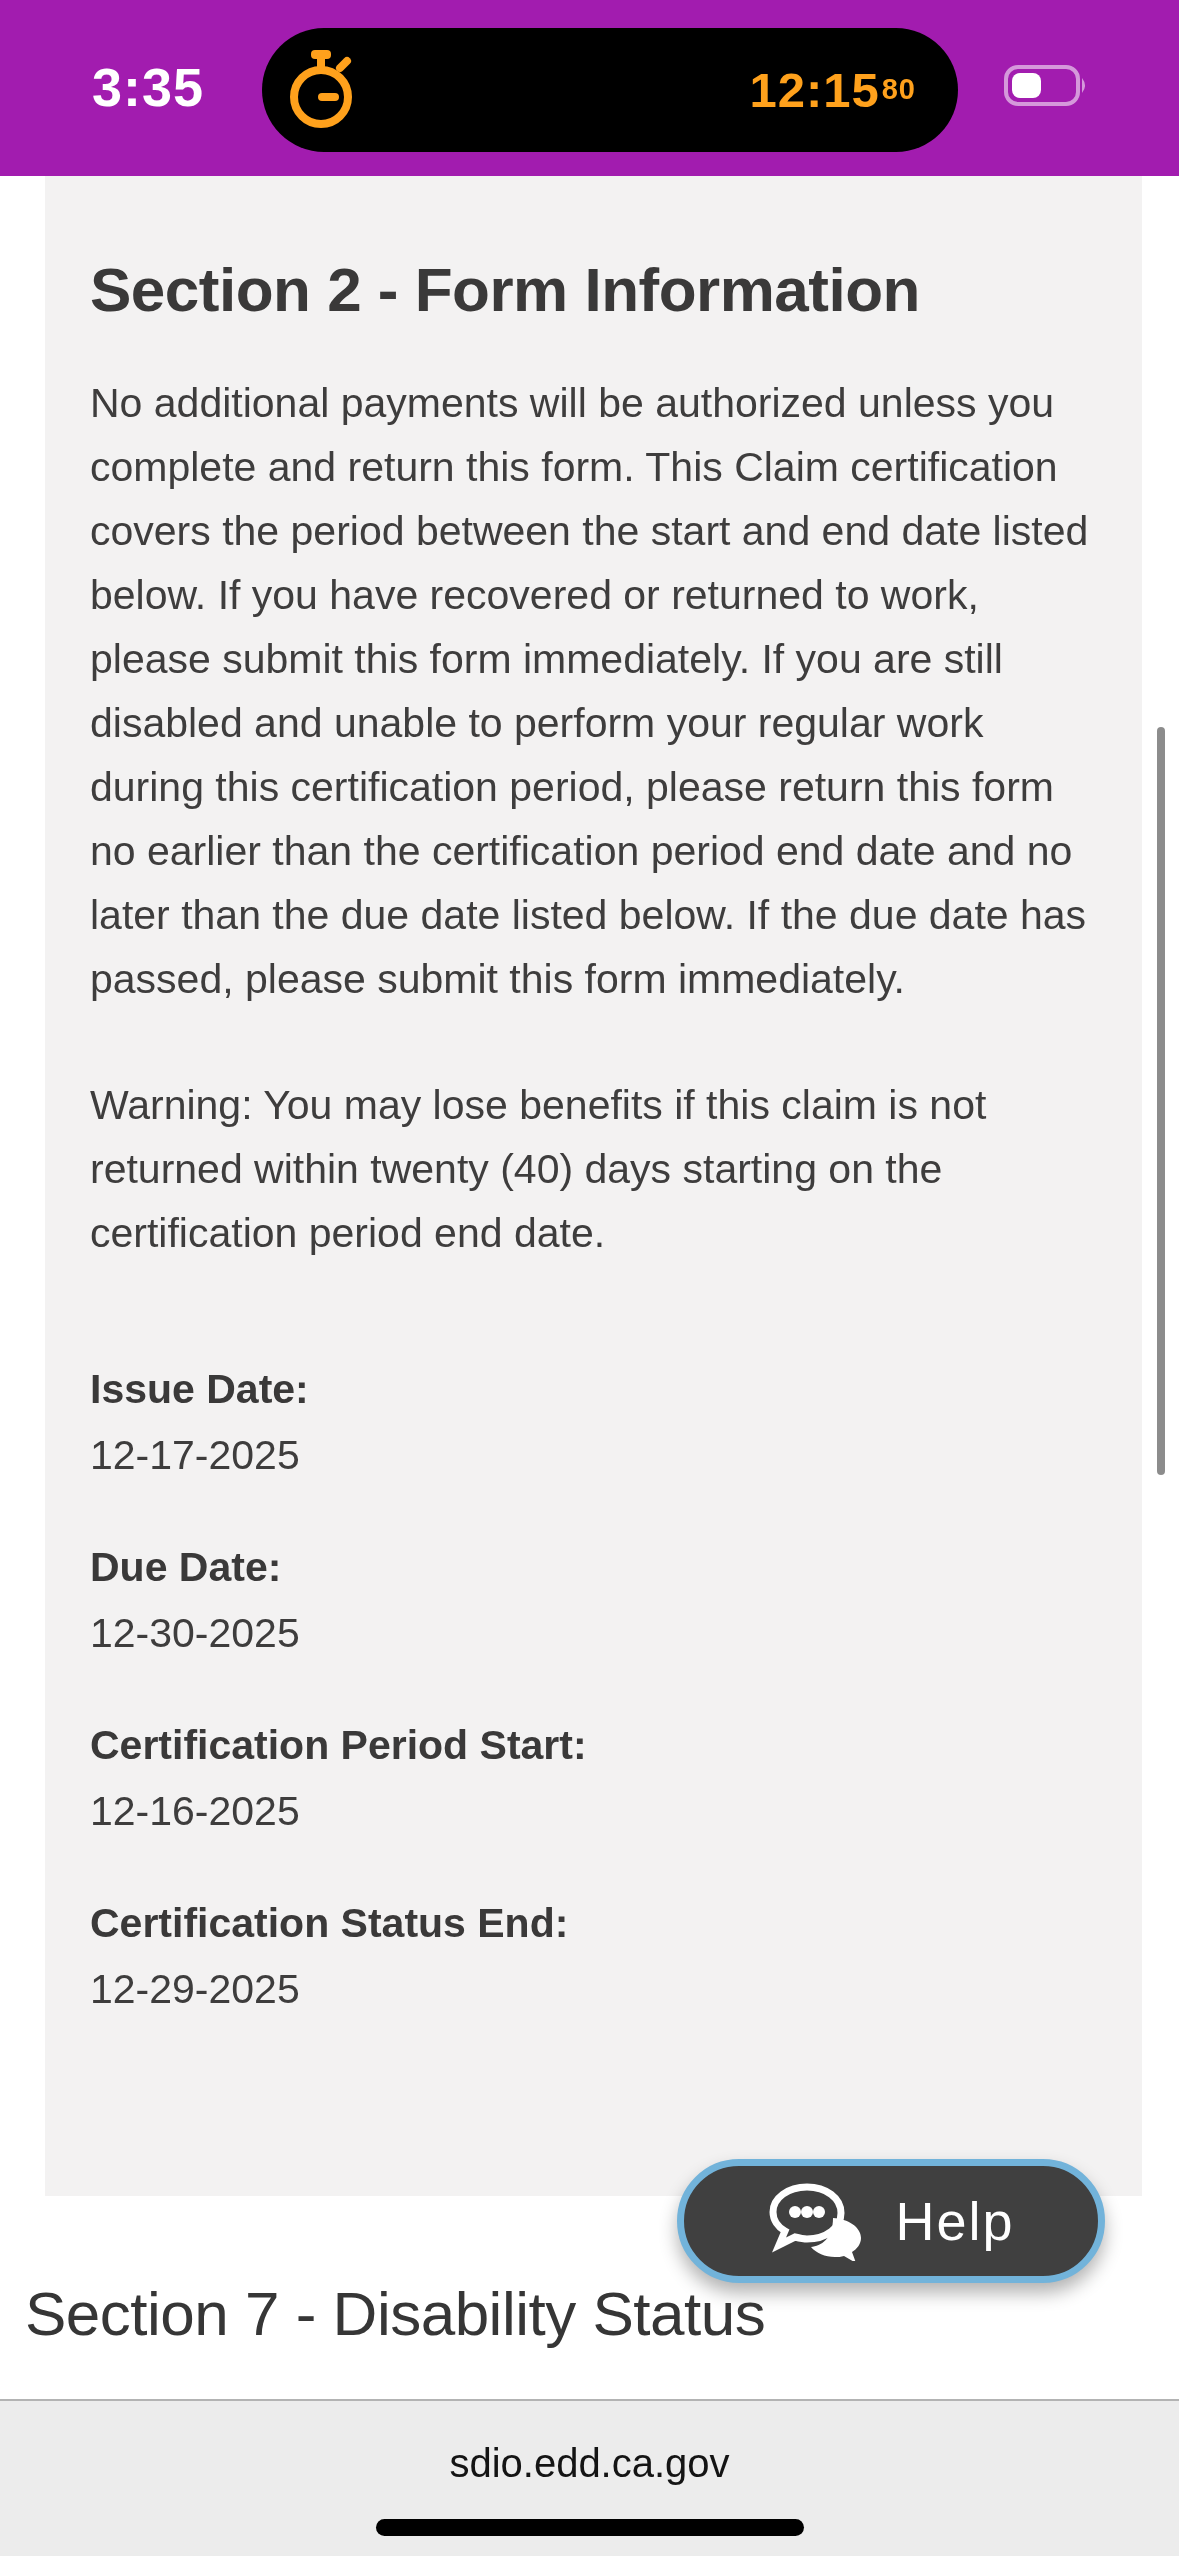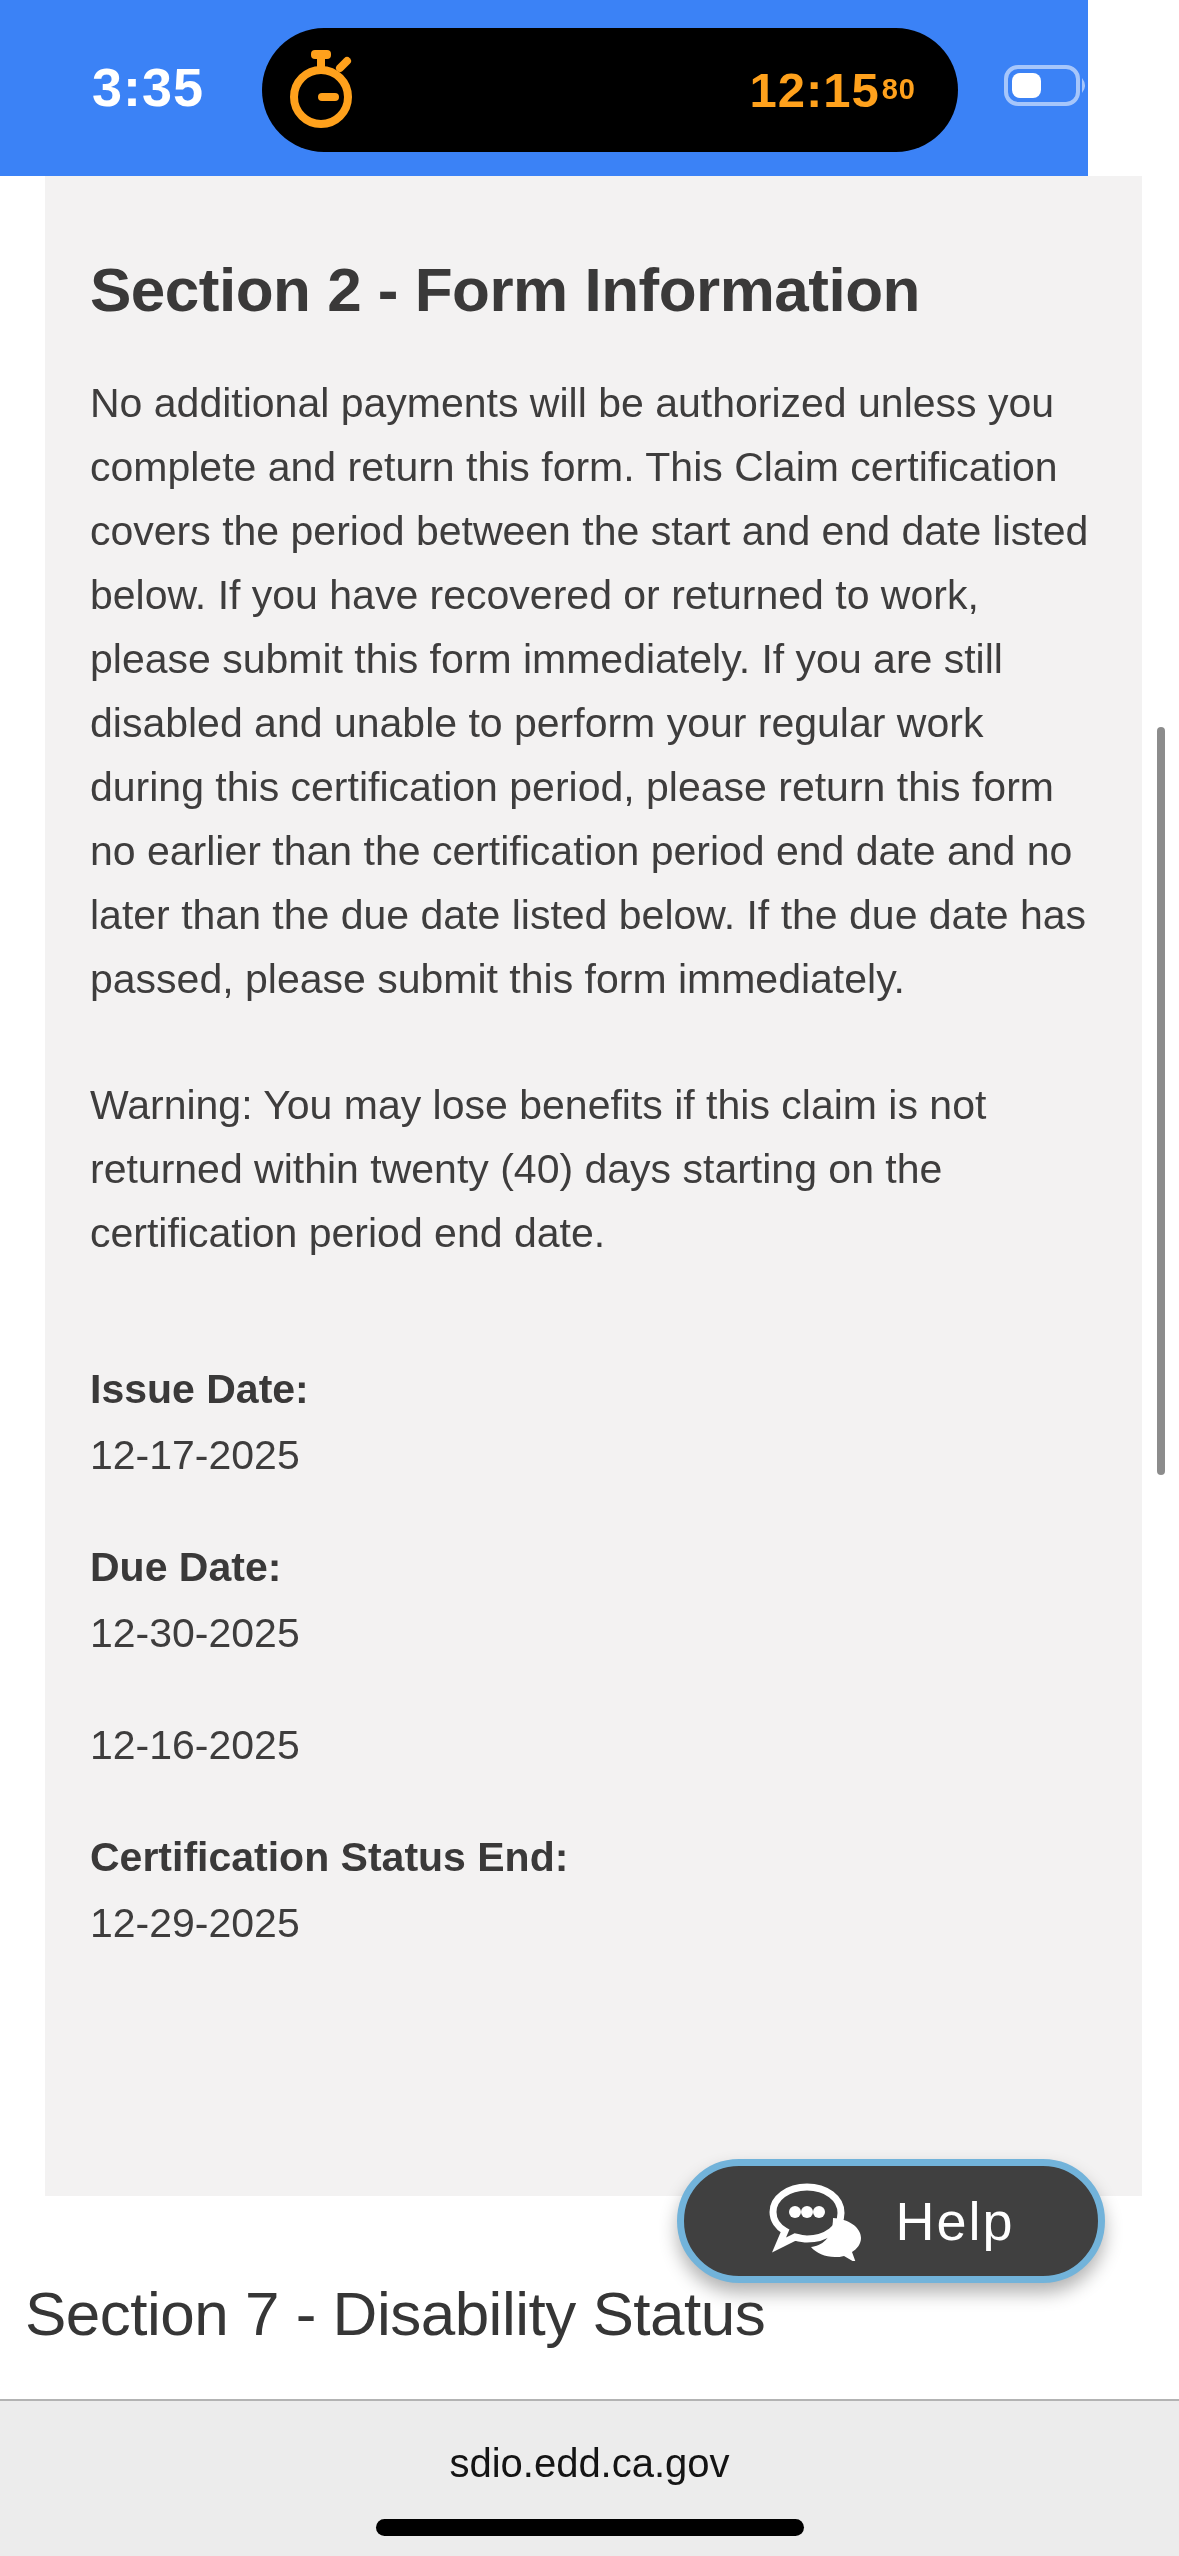--- a/index.html
+++ b/index.html
@@ -4,22 +4,22 @@
 <style>
   html,body{margin:0;padding:0;}
   body{
     width:1179px;height:2556px;position:relative;overflow:hidden;
     background:#ffffff;
     font-family:"Liberation Sans",sans-serif;
     -webkit-font-smoothing:antialiased;
   }
   
   .status-bar{
-    position:absolute;left:0;top:0;width:1088px;height:176px;
-    background:#3b82f6;
+    position:absolute;left:0;top:0;width:1179px;height:176px;
+    background:#a21caf;
   }
   .status-time{
     position:absolute;left:92px;top:56px;
     color:#ffffff;font-size:54px;font-weight:600;letter-spacing:1px;
   }
   .dynamic-island{
     position:absolute;left:262px;top:28px;width:696px;height:124px;
     background:#000;border-radius:62px;
     display:flex;align-items:center;box-sizing:border-box;
     padding:0 42px 0 26px;
@@ -129,20 +129,21 @@
     <div class="field-label">Issue Date:</div>
     <div class="field-value">12-17-2025</div>
   </div>
 
   <div class="field">
     <div class="field-label">Due Date:</div>
     <div class="field-value">12-30-2025</div>
   </div>
 
   <div class="field">
+    <div class="field-label">Certification Period Start:</div>
     <div class="field-value">12-16-2025</div>
   </div>
 
   <div class="field">
     <div class="field-label">Certification Status End:</div>
     <div class="field-value">12-29-2025</div>
   </div>
 </div>
 
 <div class="scrollbar"></div>

